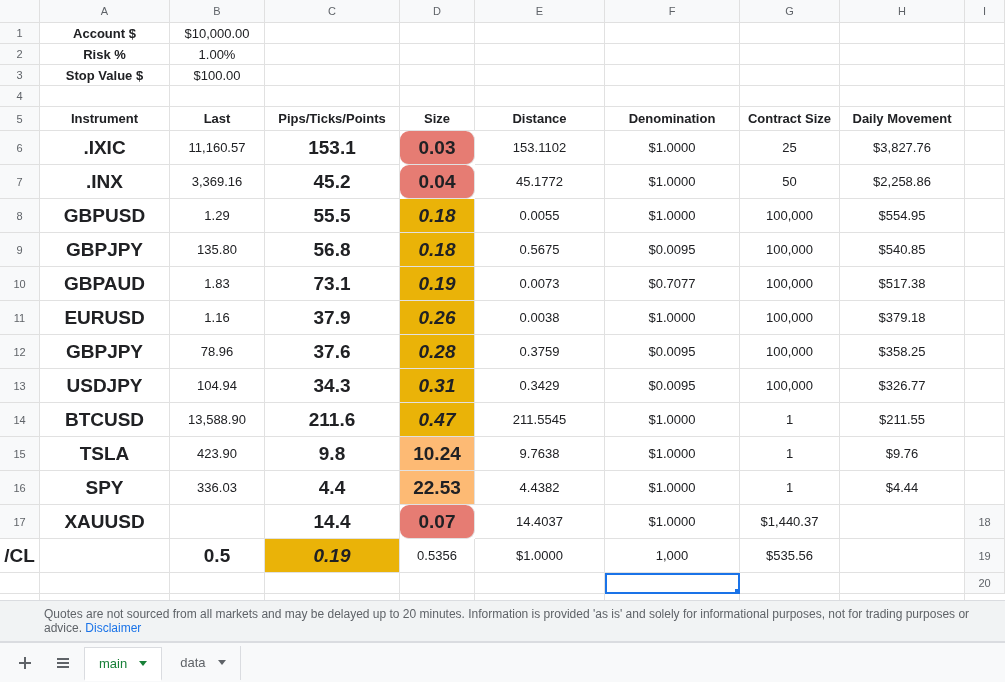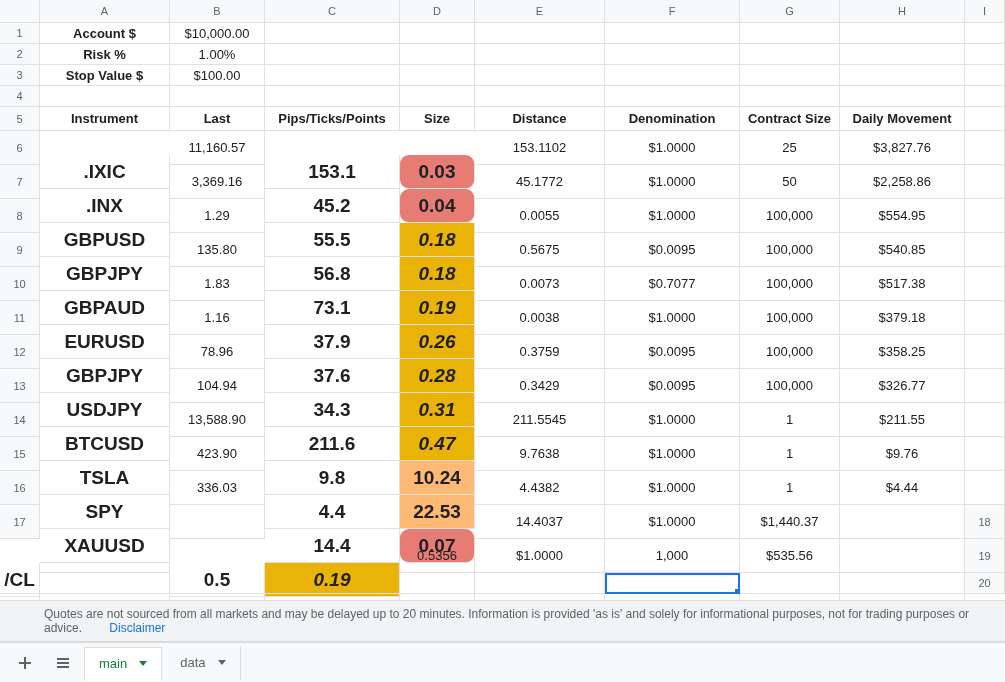--- a/index.html
+++ b/index.html
@@ -38,21 +38,21 @@
   border-bottom: 1px solid #e1e1e1;
   display: flex;
   align-items: center;
   padding: 0 4px;
   white-space: nowrap;
   overflow: hidden;
   font-size: 13px;
 }
 .cell.center { justify-content: center; }
 .cell.bold { font-weight: bold; }
-.cell.big  { font-size: 19px; font-weight: bold; margin-top: 24px; }
+.cell.big  { font-size: 19px; font-weight: bold; }
 .cell.st   { font-size: 13px; }
 .row-tall { height: 34px !important; }
 .row-mid  { height: 24px !important; }
 .bg-salmon { background: #e67c73; border-radius: 9px; }
 .bg-amber  { background: #eab308; font-style: italic; }
 .bg-green  { background: #fdba74; }
 
 .cell.selected {
   border: 2px solid #1a73e8;
   position: relative;
@@ -72,21 +72,21 @@
   position: absolute;
   left: 0; right: 0;
   bottom: 40px;
   background: #f1f3f4;
   border-top: 1px solid #dadce0;
   border-bottom: 1px solid #dadce0;
   padding: 6px 10px 6px 44px;
   font-size: 12px;
   color: #5f6368;
 }
-.disclaimer a { color: #1a73e8; text-decoration: none; cursor: pointer; margin-left: 24px; }
+.disclaimer a { color: #1a73e8; text-decoration: none; cursor: pointer; }
 
 .tabbar {
   position: absolute;
   left: 0; right: 0; bottom: 0;
   height: 40px;
   background: #f8f9fa;
   border-top: 1px solid #dadce0;
   display: flex;
   align-items: center;
   padding: 0 8px;

